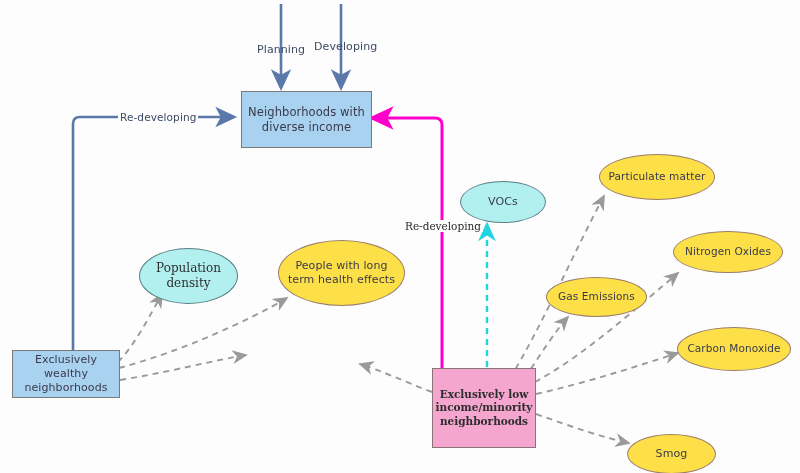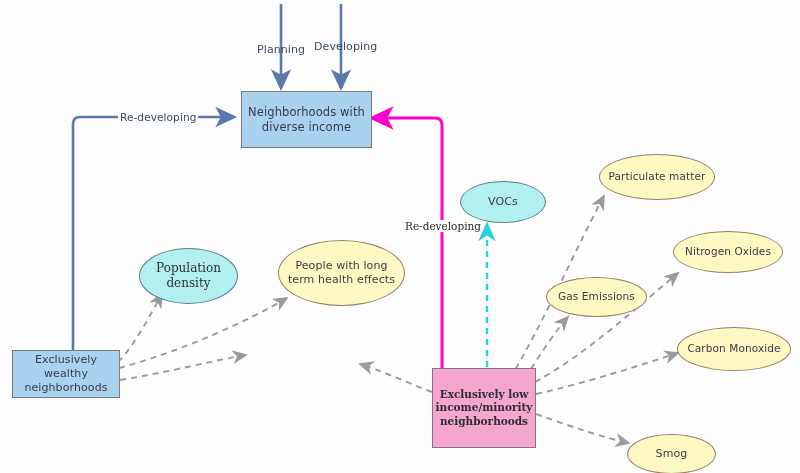--- a/index.html
+++ b/index.html
@@ -9,21 +9,21 @@
     background:#fdfdfd;
     overflow:hidden;
     font-family:"DejaVu Sans", sans-serif;
   }
   #edges{position:absolute;left:0;top:0;width:800px;height:473px;}
   .node{position:absolute;display:flex;align-items:center;justify-content:center;text-align:center;box-sizing:border-box;}
   .box{border:1.4px solid #8a8a8a;}
   .box-blue{background:#a9d2f0;border-color:#7a7a7a;}
   .box-pink{background:#f4a6cf;border-color:#8a7278;}
   .ell{border-radius:50%;border:1.4px solid #9a7d6a;}
-  .ell-orange{background:#fef9c3;}
+  .ell-orange{background:#fde047;}
   .ell-cyan{background:#b2f0f0;border-color:#5c7f86;}
   .lbl{line-height:1.25;padding:2px 4px;}
   .hand{font-family:"DejaVu Sans", sans-serif;color:#3a3a4a;letter-spacing:.1px;}
   .serif{font-family:"DejaVu Serif", serif;color:#2e2e2e;}
   .edge-label{position:absolute;white-space:nowrap;}
   .edge-label.hand{color:#3c4a63;}
   .edge-label.serif{color:#2a2a2a;}
 </style>
 </head>
 <body>

